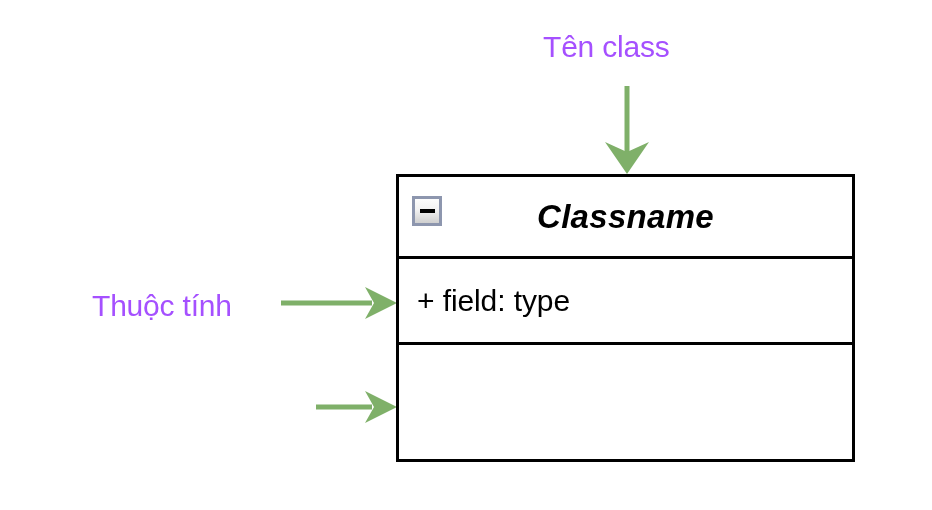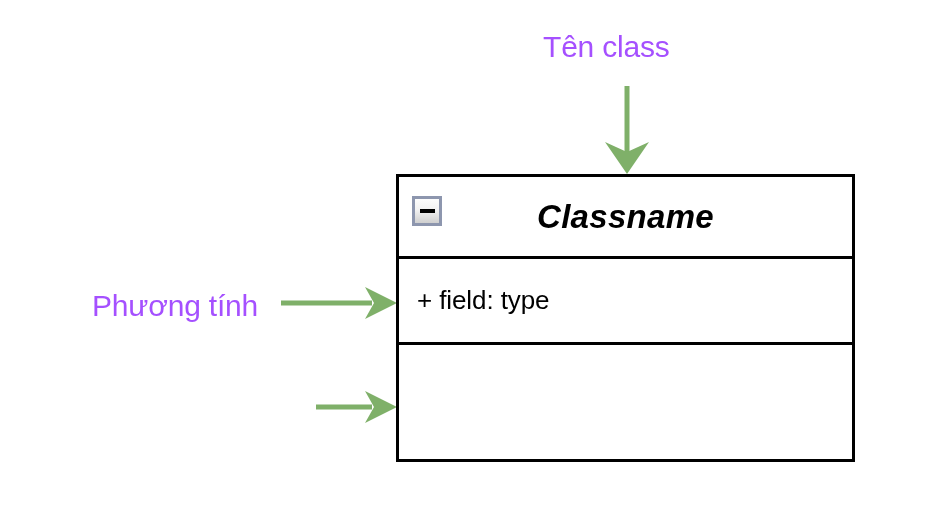--- a/index.html
+++ b/index.html
@@ -102,36 +102,36 @@
     cursor: pointer;
   }
   #minus-bar {
     width: 15px;
     height: 4px;
     background: #000000;
   }
 
   .member-text {
     font-family: "Liberation Sans", sans-serif;
-    font-size: 26px;
+    font-size: 30px;
     font-weight: 400;
     color: #000000;
     padding-left: 18px;
     white-space: nowrap;
     letter-spacing: -0.1px;
   }
 </style>
 </head>
 <body>
 
 <div id="canvas">
 
   <div class="annotation" id="label-classname">Tên class</div>
 
-  <div class="annotation" id="label-attribute">Phương tính</div>
+  <div class="annotation" id="label-attribute">Thuộc tính</div>
 
 
   <svg id="arrows" viewBox="0 0 932 510">
 
     <g>
       <line x1="627" y1="86" x2="627" y2="152" stroke="#7fb069" stroke-width="5"></line>
       <path d="M 605 142 L 627 174 L 649 142 L 627 152 Z" fill="#7fb069"></path>
     </g>
 
     <g>

